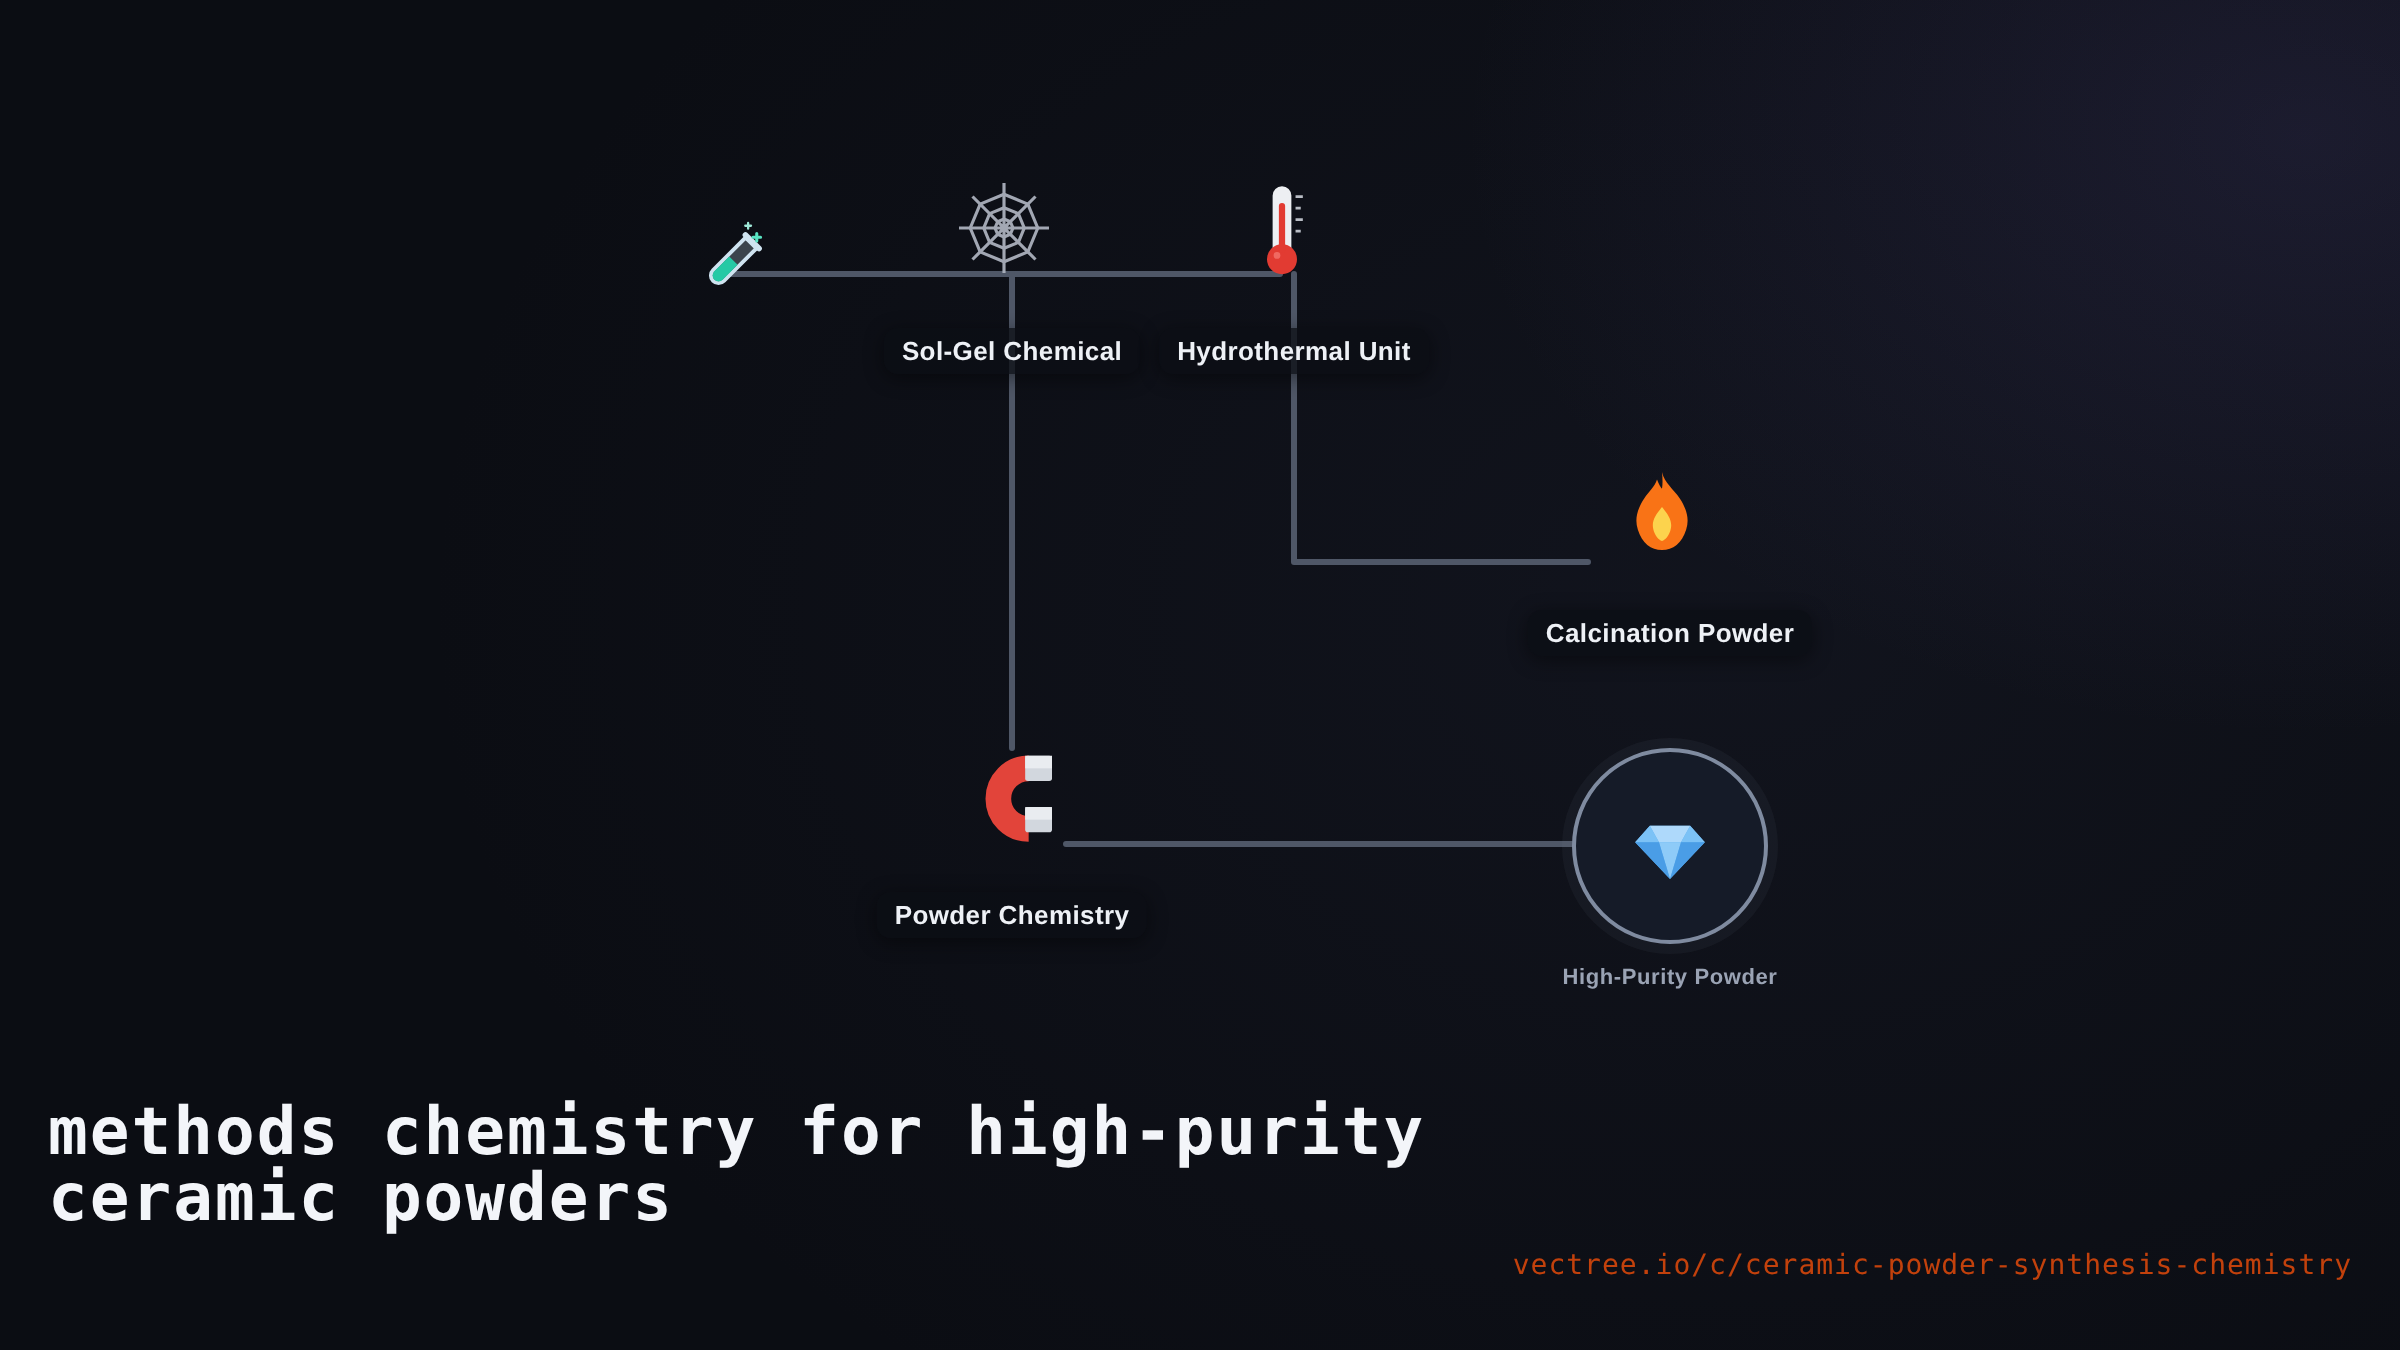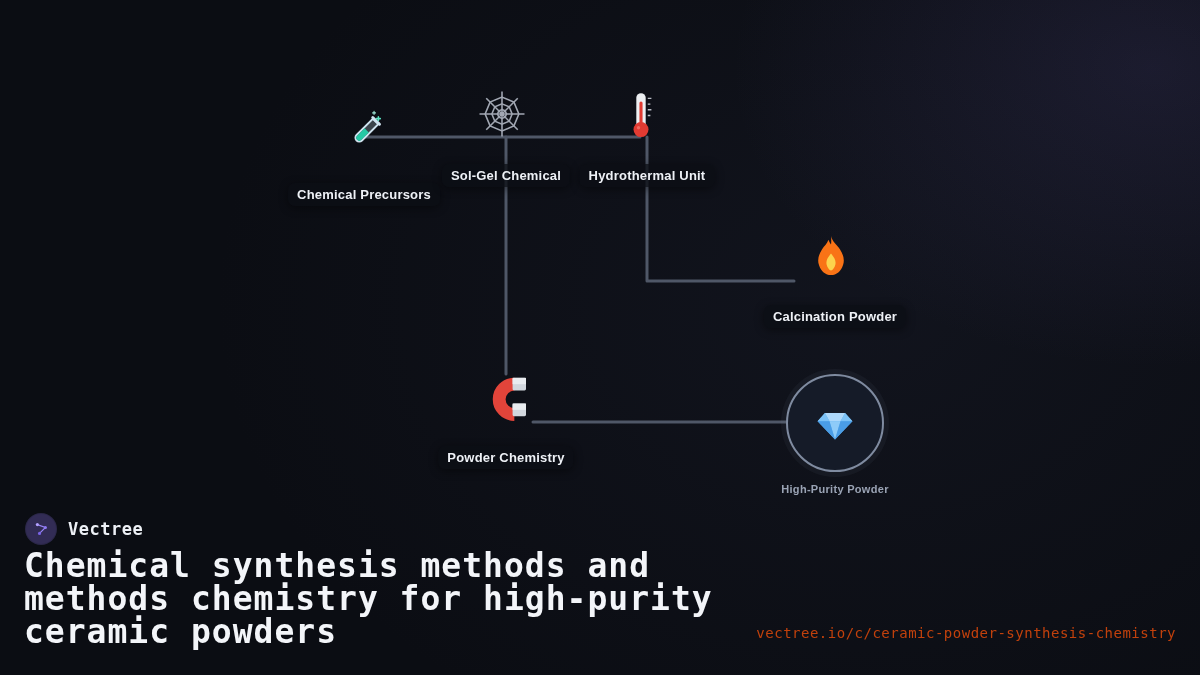--- a/index.html
+++ b/index.html
@@ -77,21 +77,20 @@
     <svg viewBox="0 0 48 48">
       <g transform="rotate(45 24 24)">
         <path d="M20 7h8v24a4 4 0 0 1-8 0z" fill="rgba(200,230,245,0.25)" stroke="#cfe3f0" stroke-width="2"></path>
         <path d="M20.9 20h6.2v11a3.1 3.1 0 0 1-6.2 0z" fill="#25c9a5"></path>
         <rect x="17.5" y="4.6" width="13" height="3" rx="1.5" fill="#cfe3f0"></rect>
       </g>
       <path d="M37 9h4M39 7v4" stroke="#59e3c2" stroke-width="1.6" stroke-linecap="round"></path>
       <path d="M33 3h3M34.5 1.5v3" stroke="#9fe8d8" stroke-width="1.2" stroke-linecap="round"></path>
     </svg>
   </div>
-  <div class="node-label n1-label">Chemical Precursors</div>
 
   <div class="node-icon n2-icon">
     <svg viewBox="0 0 48 48">
       <g stroke="#aab0bc" stroke-width="1.4" fill="none" opacity="0.95">
         <path d="M24 4v40M4 24h40M10 10l28 28M38 10L10 38"></path>
         <polygon points="24,9 34.6,13.4 39,24 34.6,34.6 24,39 13.4,34.6 9,24 13.4,13.4"></polygon>
         <polygon points="24,15 30.4,17.6 33,24 30.4,30.4 24,33 17.6,30.4 15,24 17.6,17.6"></polygon>
         <polygon points="24,20 26.8,21.2 28,24 26.8,26.8 24,28 21.2,26.8 20,24 21.2,21.2"></polygon>
       </g>
     </svg>
@@ -134,33 +133,21 @@
       <polygon points="13,13 35,13 30,22 18,22" fill="#aed9fb"></polygon>
       <polygon points="18,22 30,22 24,42" fill="#8ecbf8"></polygon>
       <polygon points="13,13 18,22 5,22" fill="#7cc2f6"></polygon>
       <polygon points="35,13 43,22 30,22" fill="#7cc2f6"></polygon>
       <polygon points="5,22 18,22 24,42" fill="#4a9de6"></polygon>
       <polygon points="43,22 30,22 24,42" fill="#4a9de6"></polygon>
     </svg>
   </div>
   <div class="node-label minor n6-label">High-Purity Powder</div>
 
-  <div class="brand-row">
-    <div class="logo">
-      <svg viewBox="0 0 30 30">
-        <path d="M10 9 L21 13 L13 21" stroke="#9a86f7" stroke-width="1.6" fill="none"></path>
-        <circle cx="10" cy="9" r="2.1" fill="#b3a1ff"></circle>
-        <circle cx="21" cy="13" r="2.1" fill="#8f79f5"></circle>
-        <circle cx="13" cy="21" r="2.1" fill="#7a64e8"></circle>
-      </svg>
-    </div>
-    <div class="brand-name">Vectree</div>
-  </div>
 
   <div class="headline">
-    <div>Chemical synthesis methods and</div>
     <div>methods chemistry for high-purity</div>
     <div>ceramic powders</div>
   </div>
 
   <div class="url">vectree.io/c/ceramic-powder-synthesis-chemistry</div>
 
 </div>
 
 </body></html>

